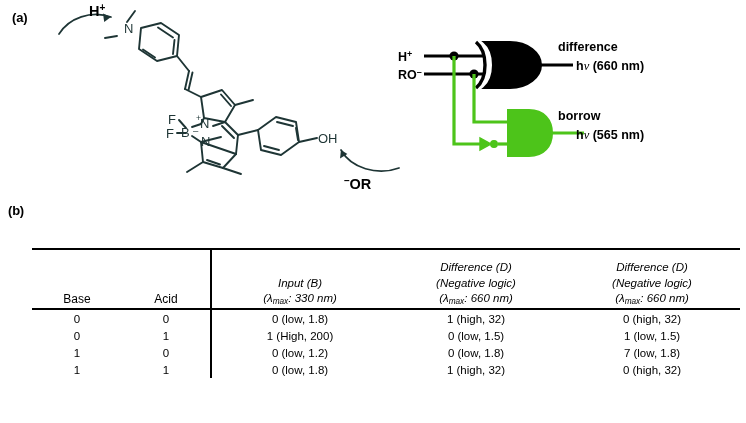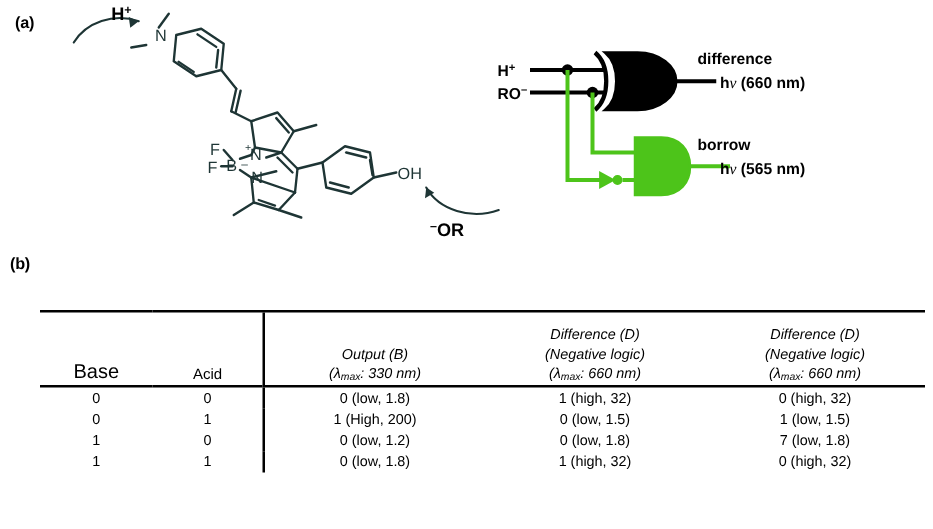--- a/index.html
+++ b/index.html
@@ -64,21 +64,21 @@
     font-size: 12px;
     height: 36px;
     vertical-align: middle;
   }
   .sub-head {
     height: 58px;
     vertical-align: bottom;
     padding-bottom: 2px;
   }
   .sub-head .multi { display: block; font-style: italic; }
-  .colhead-bold { font-weight: bold; font-size: 16px; }
+  .colhead-bold { font-weight: bold; font-size: 12px; }
   .colhead-reg  { font-weight: normal; font-size: 12px; }
 
   .data-row td { height: 17px; vertical-align: middle; font-size: 11.5px; }
   .cell-bold { font-weight: bold; }
 
   
   .vdiv-solid { border-left: 2.2px solid #000; }
   .vdiv-dash  {
     border-left: 2.2px solid #000;
     border-image: repeating-linear-gradient(
@@ -224,21 +224,21 @@
         <col style="width:176px">
     </colgroup>
 
     <tbody>
 
     <tr>
       <td class="sub-head rule-mid colhead-bold">Base</td>
       <td class="sub-head rule-mid colhead-reg vdiv-pad">Acid</td>
 
       <td class="sub-head rule-mid vdiv-solid">
-        <span class="multi">Output (B)</span>
+        <span class="multi">Input (B)</span>
         <span class="multi"><span>(λ</span><sub>max</sub><span>: 330 nm)</span></span>
       </td>
 
       <td class="sub-head rule-mid">
         <span class="multi">Difference (D)</span>
         <span class="multi">(Negative logic)</span>
         <span class="multi"><span>(λ</span><sub>max</sub><span>: 660 nm)</span></span>
       </td>
 
       <td class="sub-head rule-mid">

